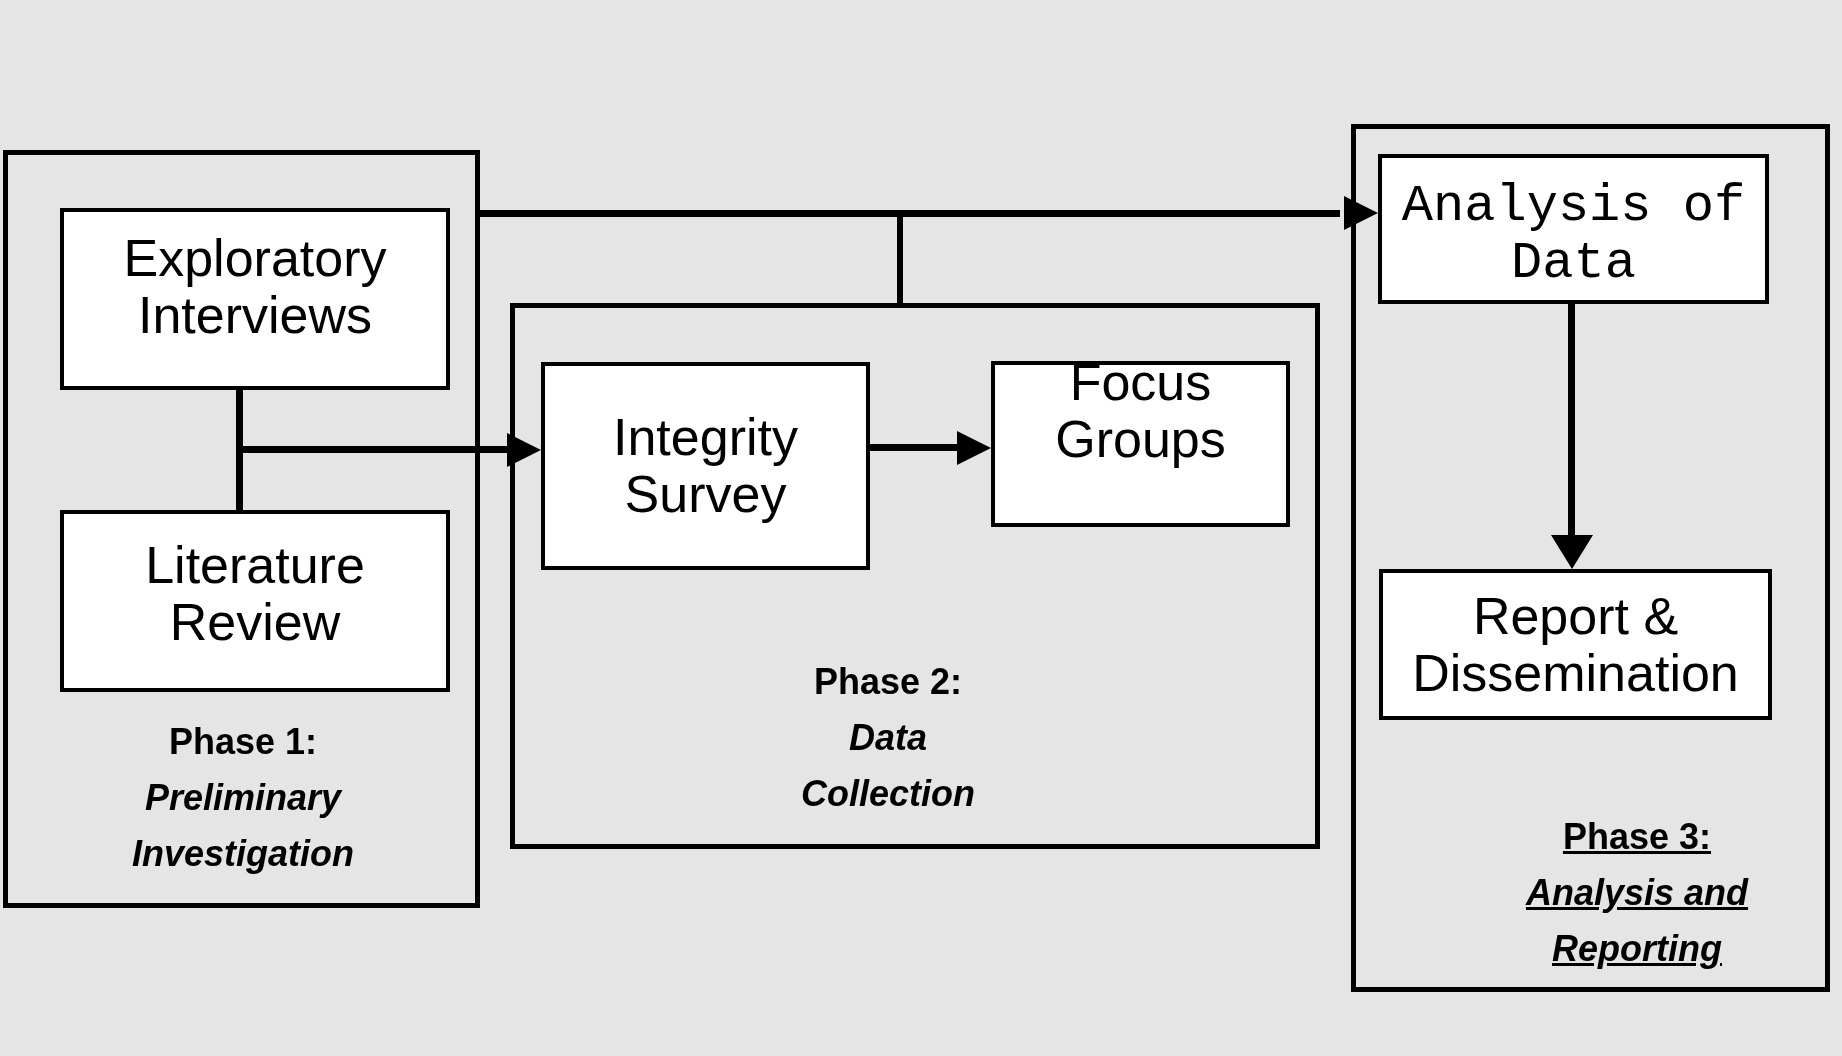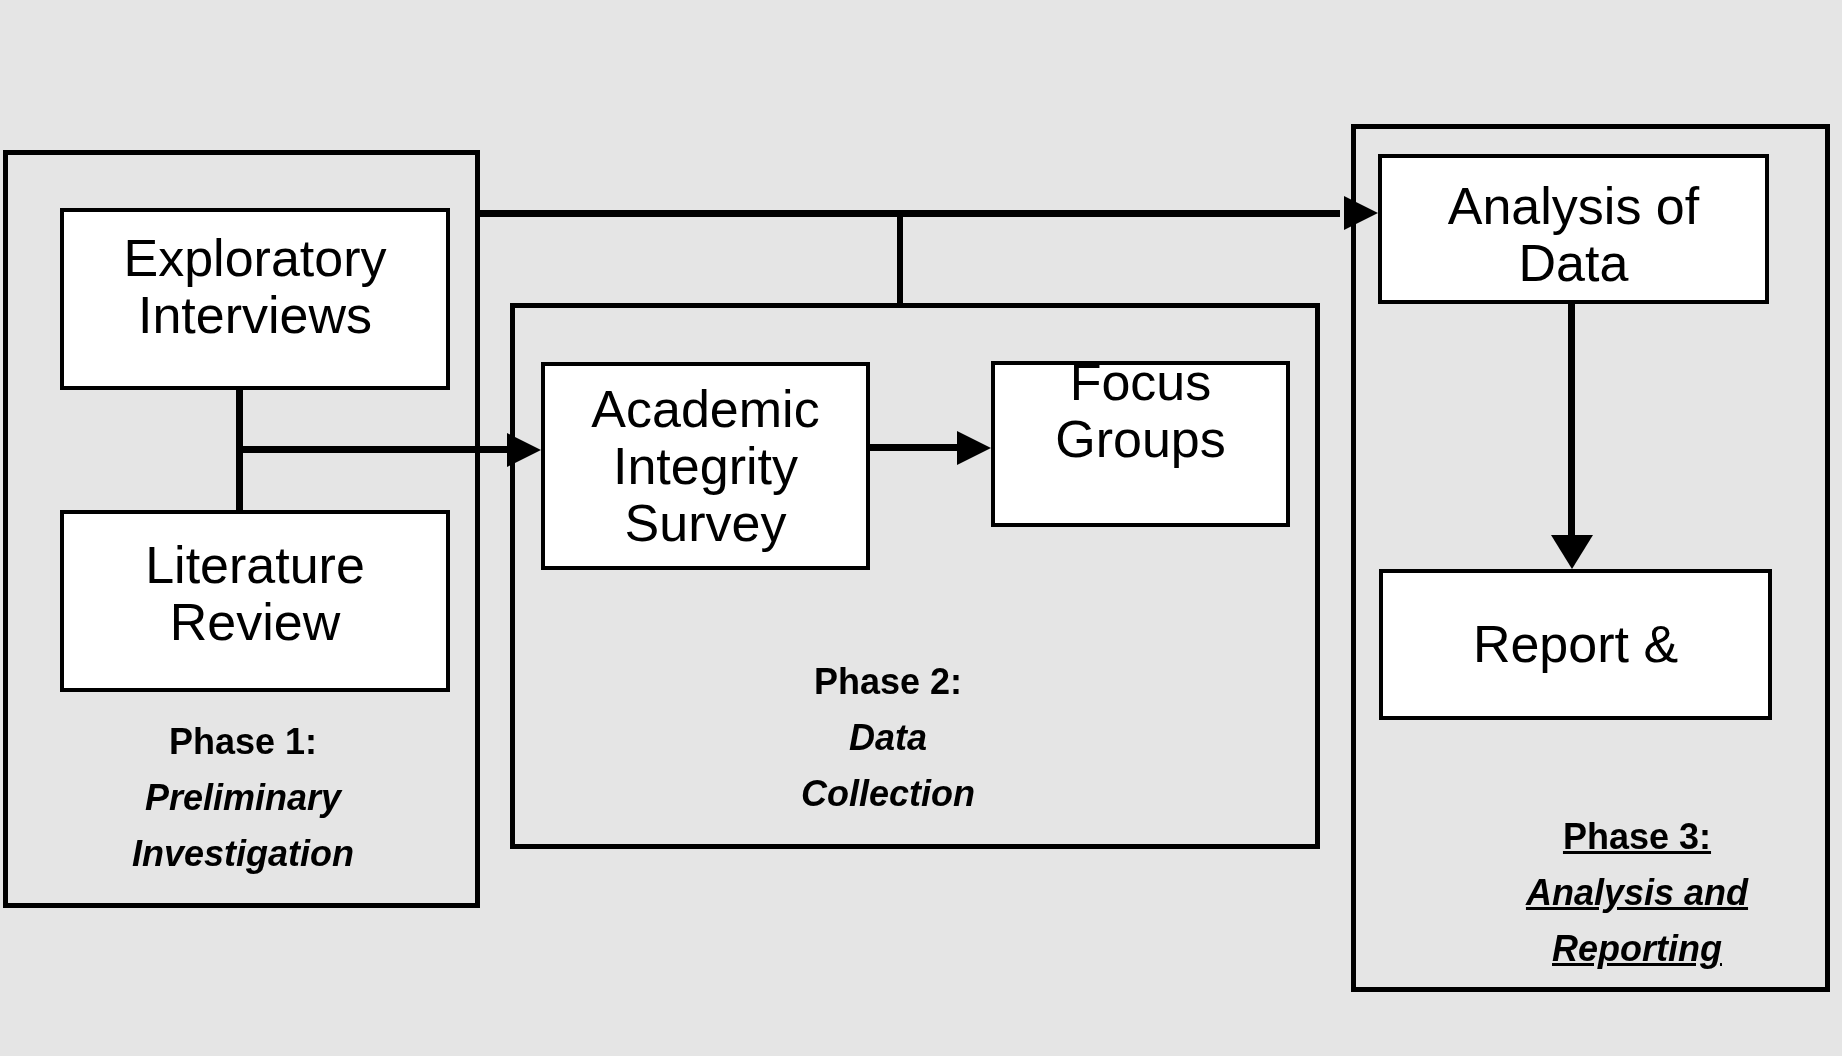--- a/index.html
+++ b/index.html
@@ -45,21 +45,21 @@
     color: #000000;
   }
   #exploratory-box { left: 60px;   top: 208px; width: 390px; height: 182px; }
   #exploratory-box .node-text { transform: translateY(-12px); }
   #literature-box  { left: 60px;   top: 510px; width: 390px; height: 182px; }
   #literature-box .node-text { transform: translateY(-13px); margin-top: 11px; }
   #survey-box      { left: 541px;  top: 362px; width: 329px; height: 208px; }
   #focus-box       { left: 991px;  top: 361px; width: 299px; height: 166px; }
   #focus-box .node-text { transform: translateY(-33px); }
   #analysis-box    { left: 1378px; top: 154px; width: 391px; height: 150px; }
-  #analysis-box .node-text { transform: translateY(6px); }
+  #analysis-box .node-text { transform: translateY(6px); font-family: Liberation Mono, monospace; }
   #report-box      { left: 1379px; top: 569px; width: 393px; height: 151px; }
 
   
   .phase-label {
     position: absolute;
     text-align: center;
     font-size: 36px;
     line-height: 56px;
     font-weight: 700;
     color: #000000;
@@ -135,41 +135,41 @@
   </div>
   <div class="node-box" id="literature-box">
     <div class="node-text">
       <div>Literature</div>
       <div>Review</div>
     </div>
   </div>
 
   <div class="node-box" id="survey-box">
     <div class="node-text">
-      <div>Academic</div>
       <div>Integrity</div>
       <div>Survey</div>
     </div>
   </div>
   <div class="node-box" id="focus-box">
     <div class="node-text">
       <div>Focus</div>
       <div>Groups</div>
     </div>
   </div>
 
   <div class="node-box" id="analysis-box">
     <div class="node-text">
       <div>Analysis of</div>
       <div>Data</div>
     </div>
   </div>
   <div class="node-box" id="report-box">
     <div class="node-text">
       <div>Report &amp;</div>
+      <div>Dissemination</div>
     </div>
   </div>
 
   <div class="phase-label" id="phase1-label">
     <div class="phase-title">Phase 1:</div>
     <div class="phase-sub">Preliminary</div>
     <div class="phase-sub">Investigation</div>
   </div>
   <div class="phase-label" id="phase2-label">
     <div class="phase-title">Phase 2:</div>

